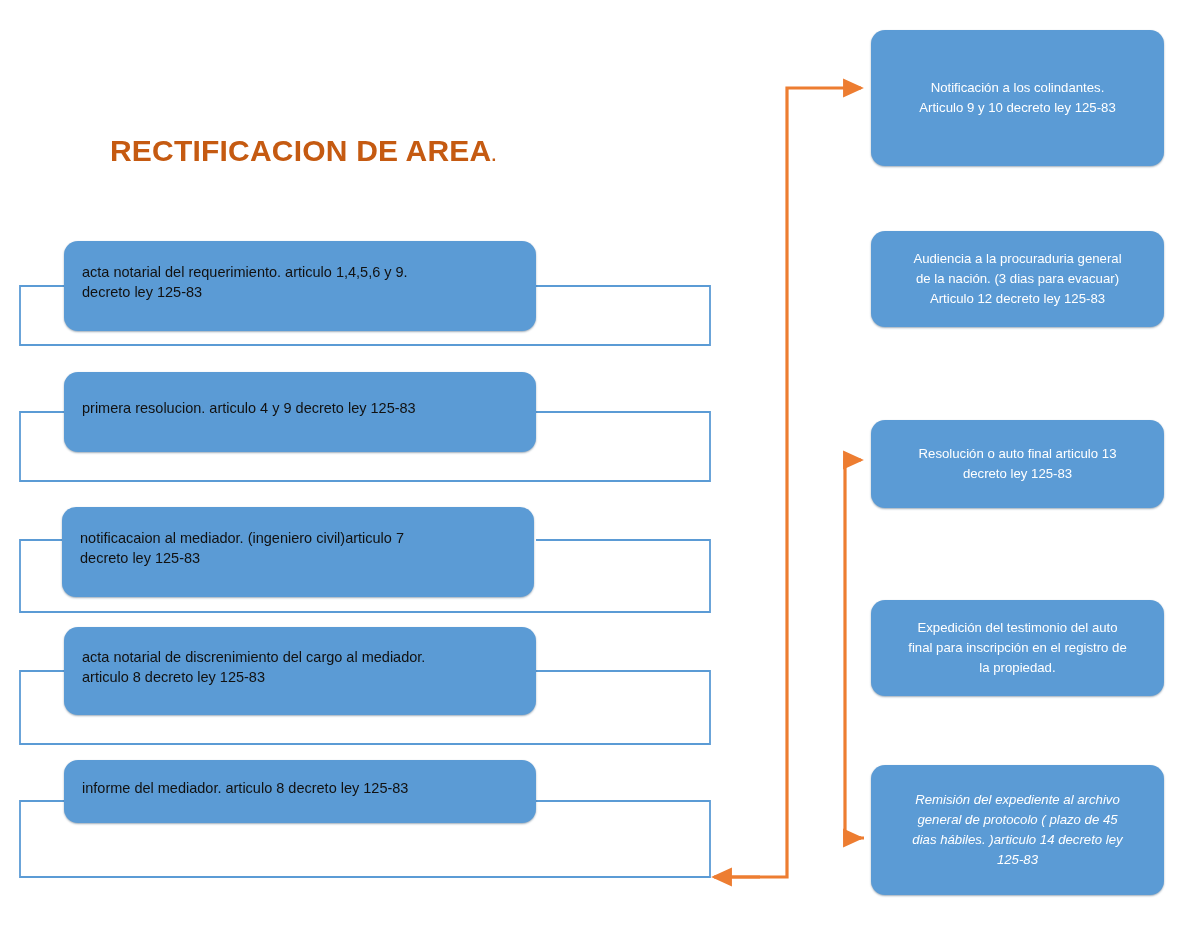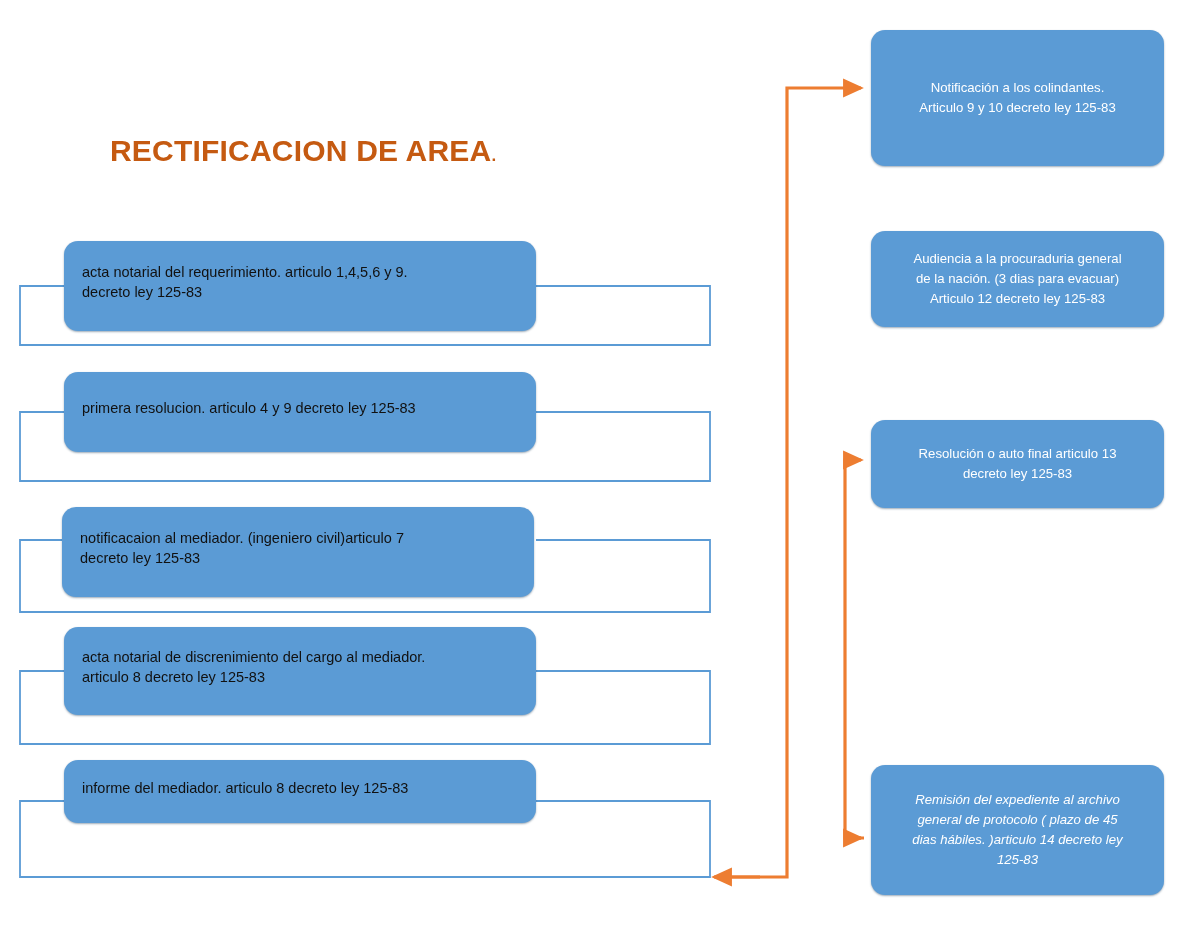--- a/index.html
+++ b/index.html
@@ -148,20 +148,25 @@
     <span class="node-text">Audiencia a la procuraduria general
 de la nación. (3 dias para evacuar)
 Articulo 12 decreto ley 125-83</span>
   </div>
 
   <div class="node right" style="left:871px; top:420px; width:293px; height:88px;">
     <span class="node-text">Resolución o auto final articulo 13
 decreto ley 125-83</span>
   </div>
 
+  <div class="node right" style="left:871px; top:600px; width:293px; height:96px;">
+    <span class="node-text">Expedición del testimonio del auto
+final para inscripción en el registro de
+la propiedad.</span>
+  </div>
 
   <div class="node right" style="left:871px; top:765px; width:293px; height:130px;font-style:italic;">
     <span class="node-text">Remisión del expediente al archivo
 general de protocolo ( plazo de 45
 dias hábiles. )articulo 14 decreto ley
 125-83</span>
   </div>
 
 </div>
 

